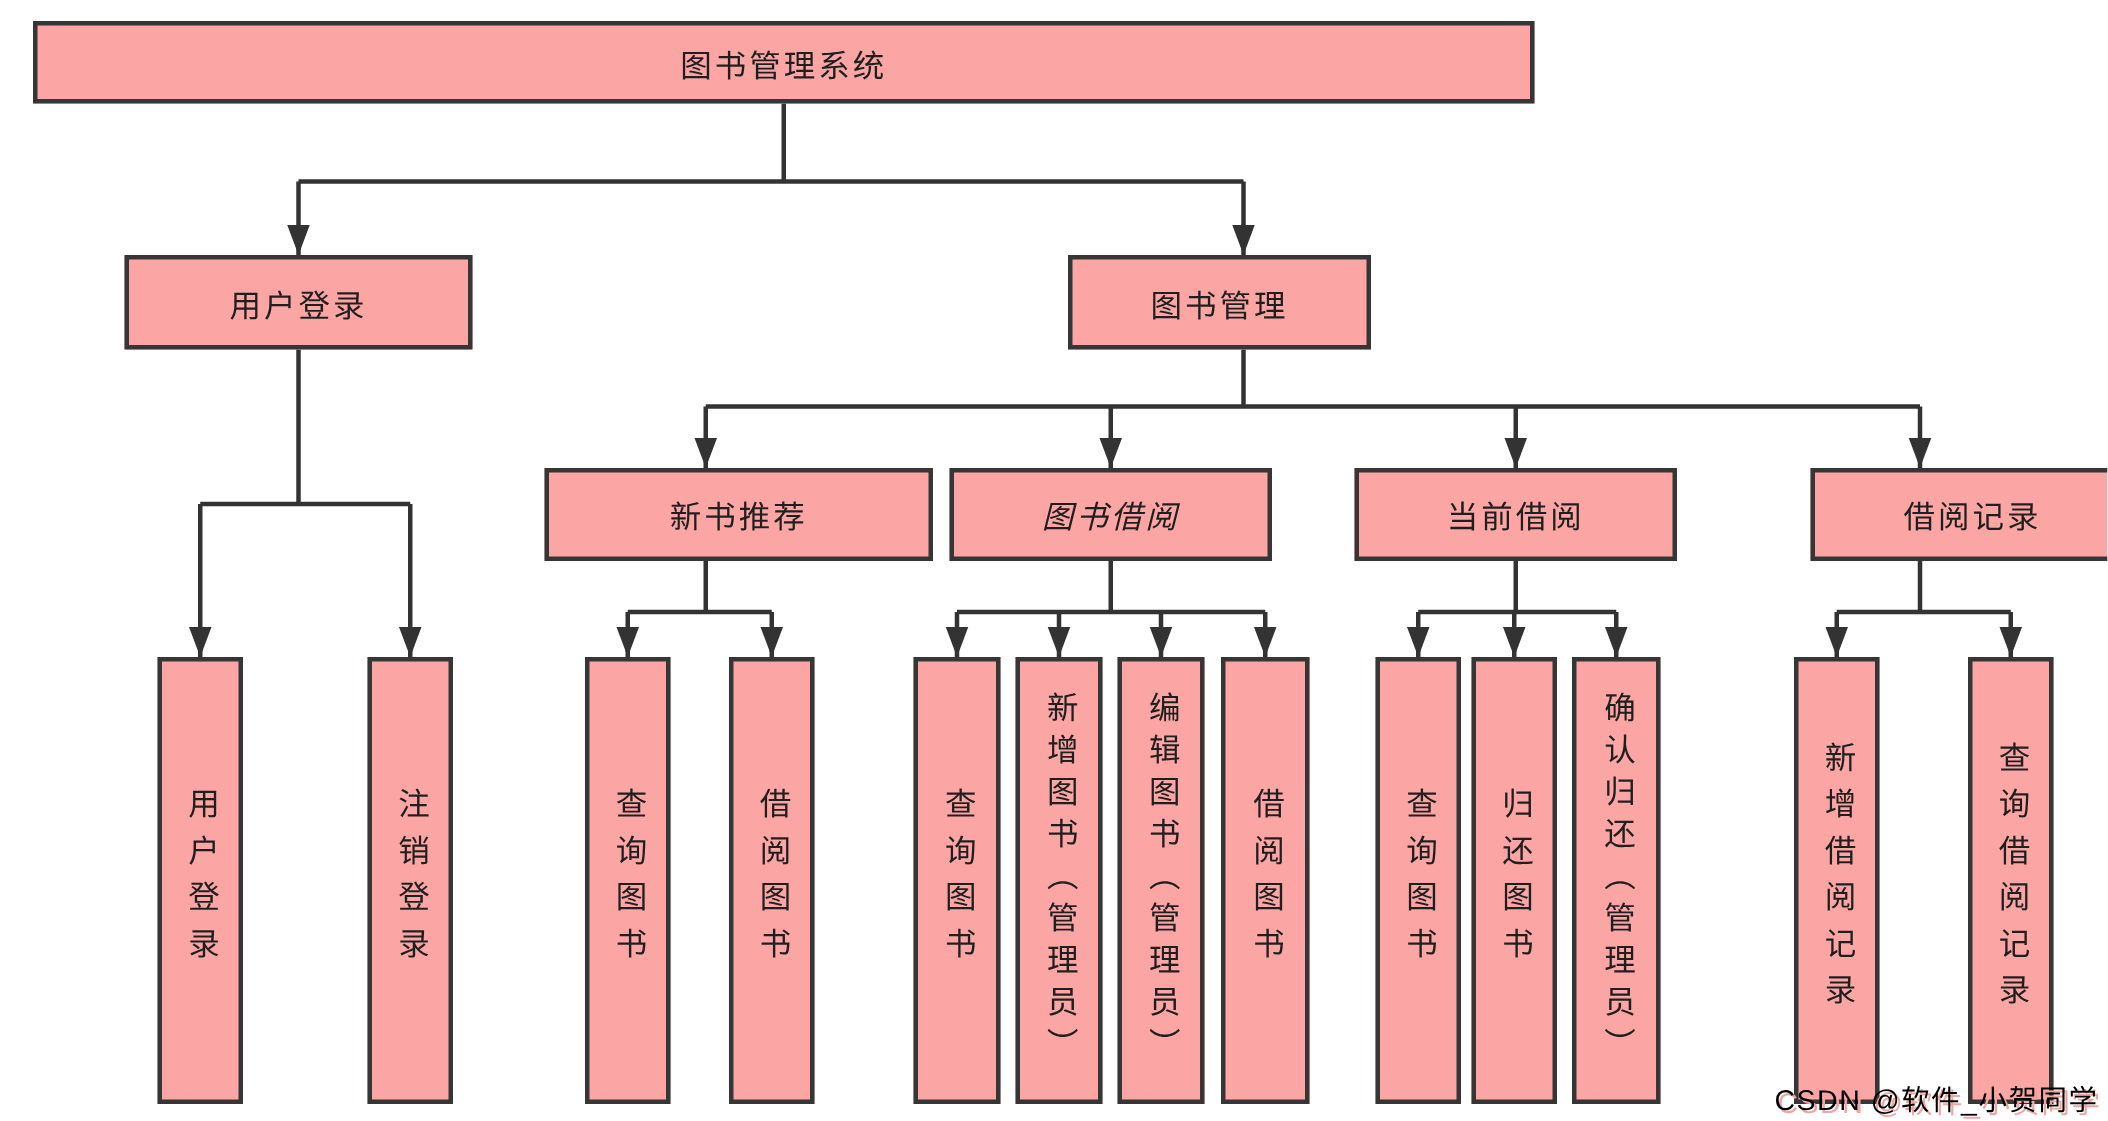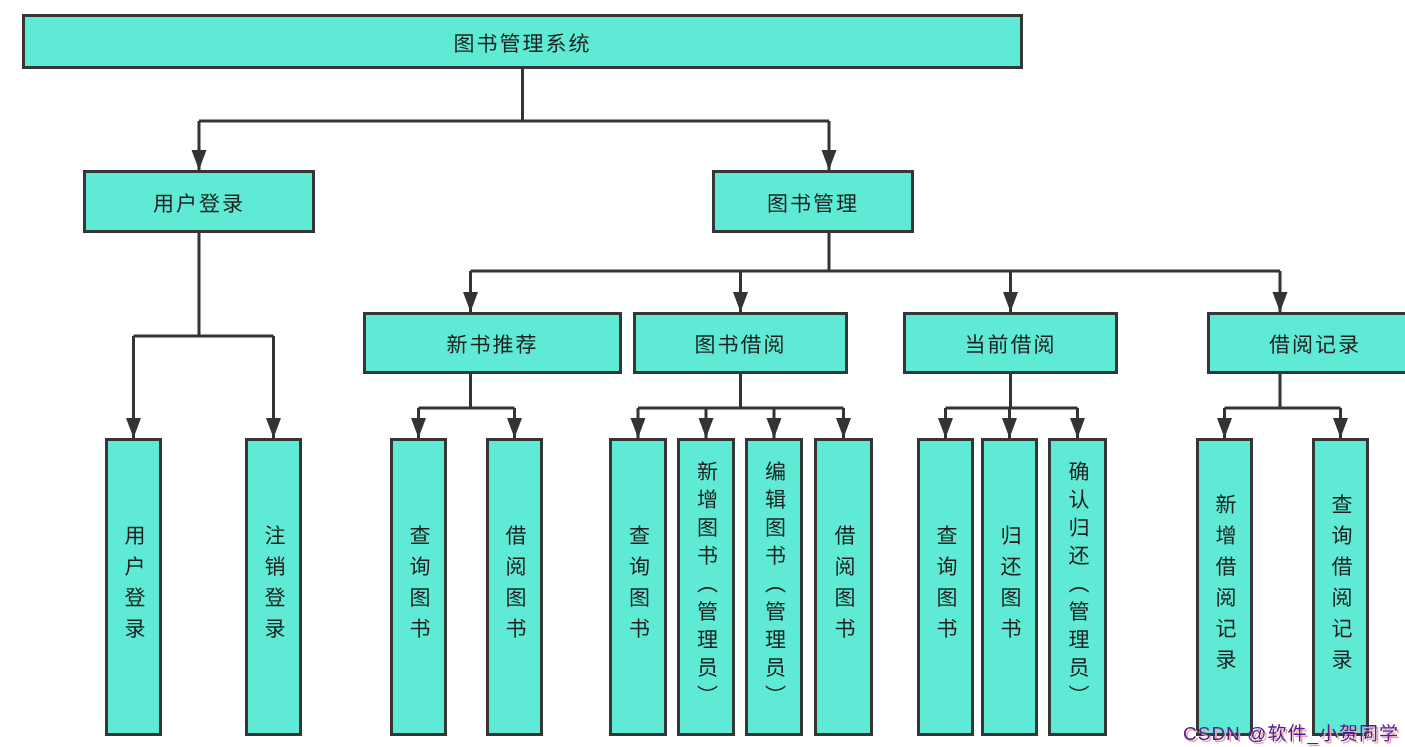--- a/index.html
+++ b/index.html
@@ -17,21 +17,21 @@
   }
   #wires {
     position: absolute;
     left: 0; top: 0;
     width: 1405px;
     height: 747px;
   }
   .box {
     position: absolute;
     box-sizing: border-box;
-    background: #5eead4;
+    background: #fca5a5;
     border: 3px solid #363636;
     color: #1f1f1f;
     display: flex;
     align-items: center;
     justify-content: center;
     font-size: 21px;
   }
   .h-box {
     letter-spacing: 2px;
     white-space: nowrap;
@@ -44,21 +44,21 @@
   }
   .v-box.long {
     letter-spacing: 7px;
   }
   #watermark {
     position: absolute;
     left: 1183px;
     top: 718px;
     font-size: 19px;
     letter-spacing: 1px;
-    color: #4c1d95;
+    color: #000000;
     text-shadow: 2px 2px 0 #f2a4a1;
     white-space: nowrap;
   }
 </style>
 </head>
 <body>
 
 <div id="canvas">
 
   <svg id="wires" viewBox="0 0 1405 747" xmlns="http://www.w3.org/2000/svg" aria-hidden="true">
@@ -123,21 +123,21 @@
   <div class="box h-box" style="left:83px; top:170px; width:232px; height:63px;">
     <span>用户登录</span>
   </div>
   <div class="box h-box" style="left:712px; top:170px; width:202px; height:63px;">
     <span>图书管理</span>
   </div>
 
   <div class="box h-box" style="left:363px; top:312px; width:259px; height:62px;">
     <span>新书推荐</span>
   </div>
-  <div class="box h-box" style="left:633px; top:312px; width:215px; height:62px;">
+  <div class="box h-box" style="left:633px; top:312px; width:215px; height:62px;font-style:italic;">
     <span>图书借阅</span>
   </div>
   <div class="box h-box" style="left:903px; top:312px; width:215px; height:62px;">
     <span>当前借阅</span>
   </div>
   <div class="box h-box" style="left:1172px; top:312px; width:216px; height:62px;margin-left:35px;">
     <span>借阅记录</span>
   </div>
 
   <div class="box v-box" style="left:105px; top:438px; width:57px; height:298px;">

